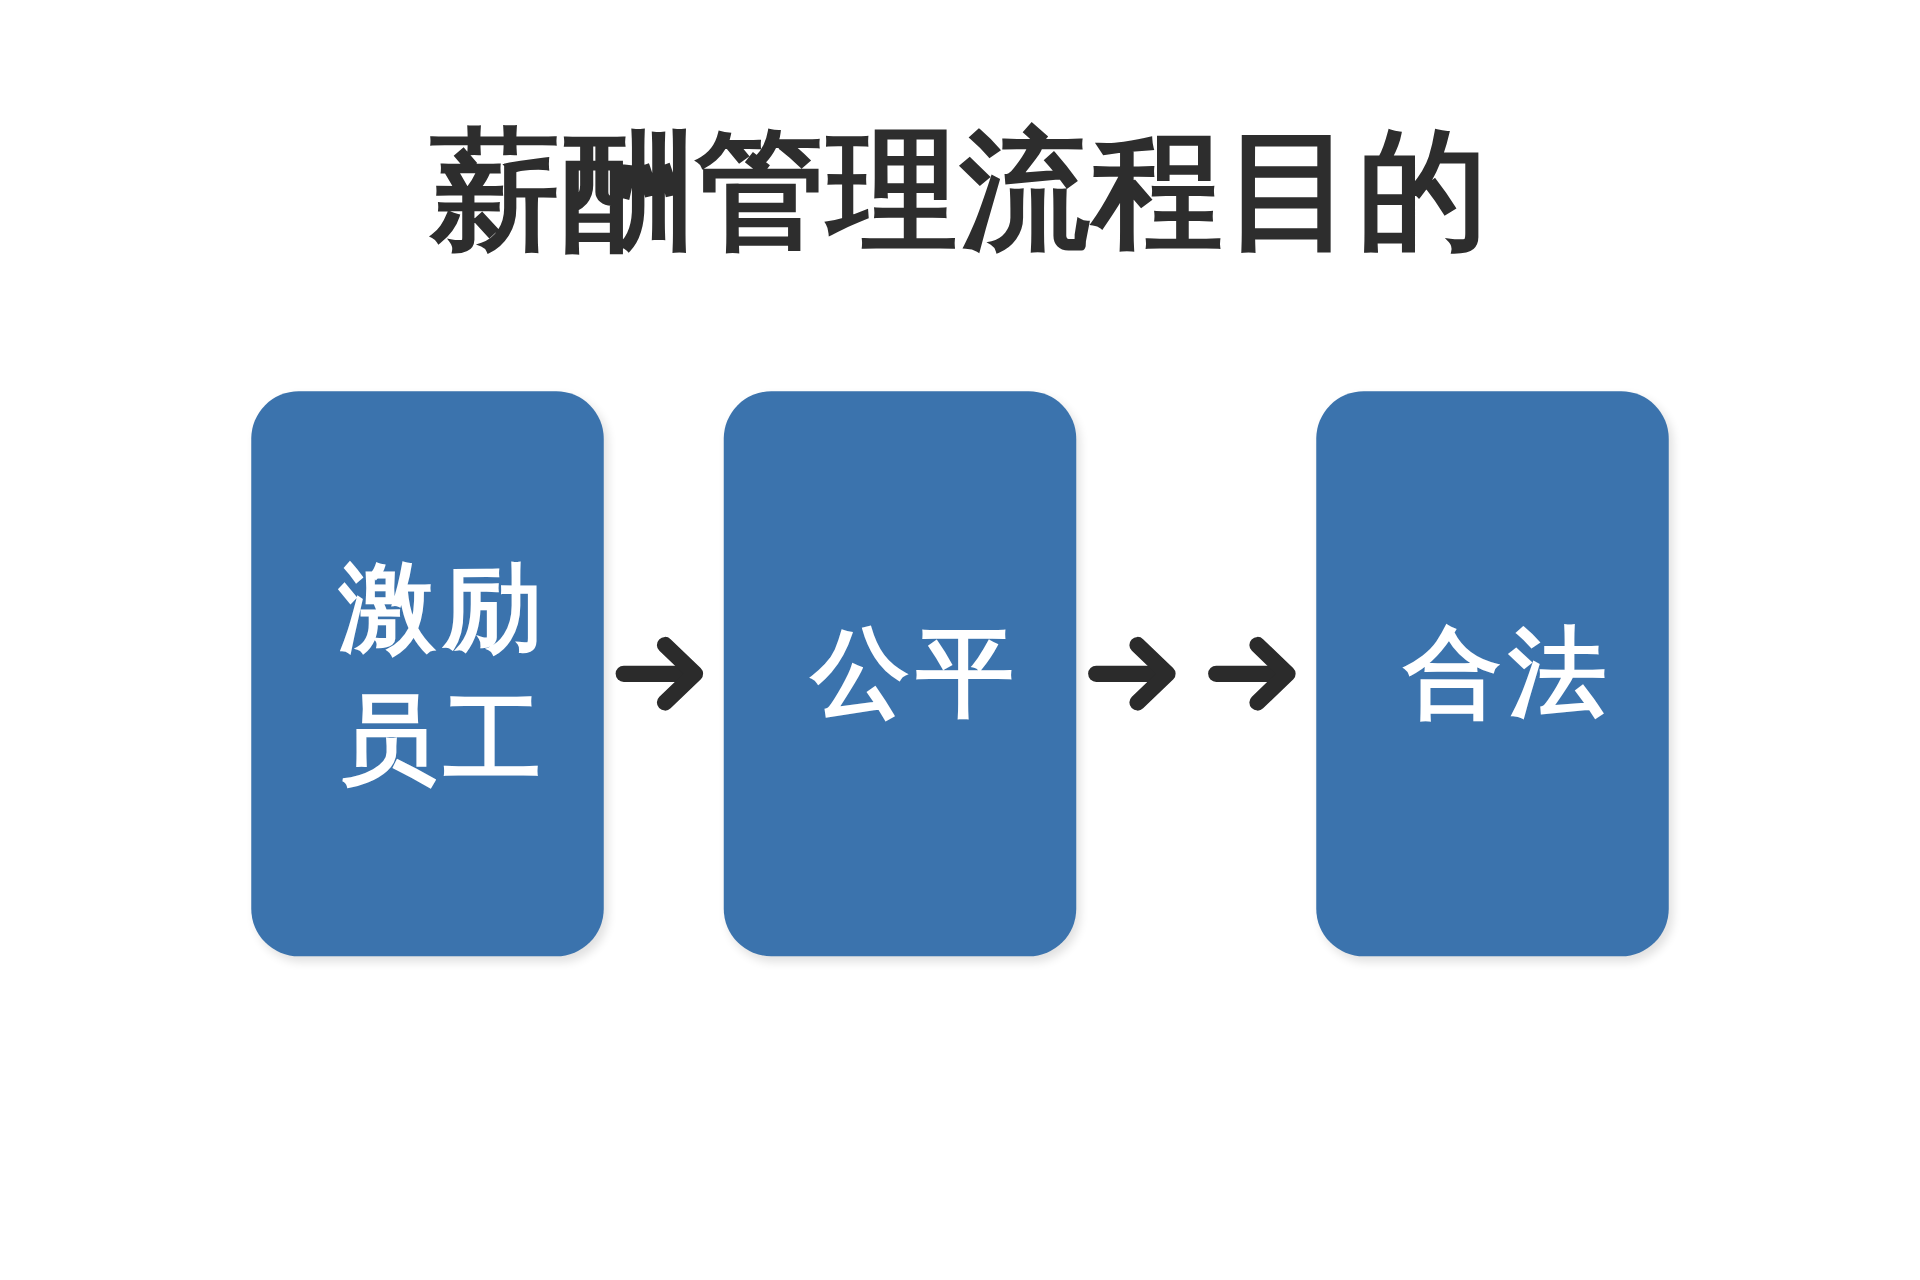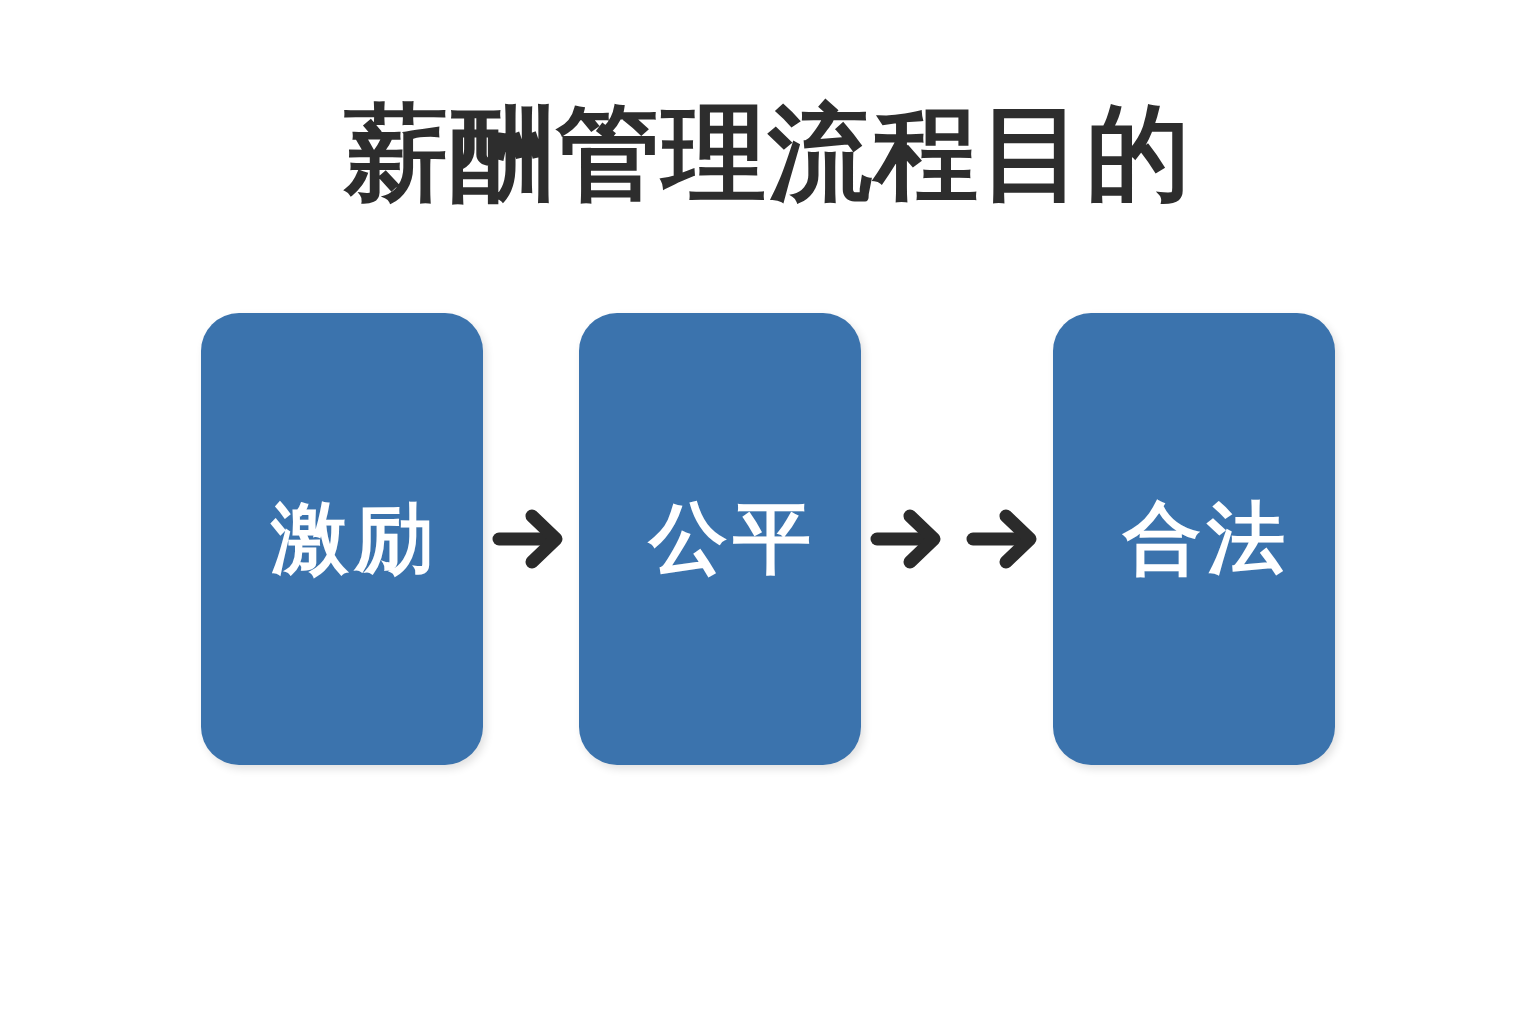--- a/index.html
+++ b/index.html
@@ -76,20 +76,21 @@
 <body>
 
 <div class="canvas">
 
   <h1 class="diagram-title">薪酬管理流程目的</h1>
 
   <div class="flow-row">
 
     <div class="flow-box">
       <div class="label-line">激励</div>
+      <div class="label-line">员工</div>
     </div>
 
     <div class="arrow-wrap">
       <svg width="82" height="82" viewBox="0 0 82 82" aria-hidden="true">
         <g stroke="#2B2B2B" stroke-width="13" stroke-linecap="round" stroke-linejoin="round" fill="none">
           <line x1="9" y1="41" x2="62" y2="41"></line>
           <polyline points="42,18 66,41 42,64"></polyline>
         </g>
       </svg>
     </div>

